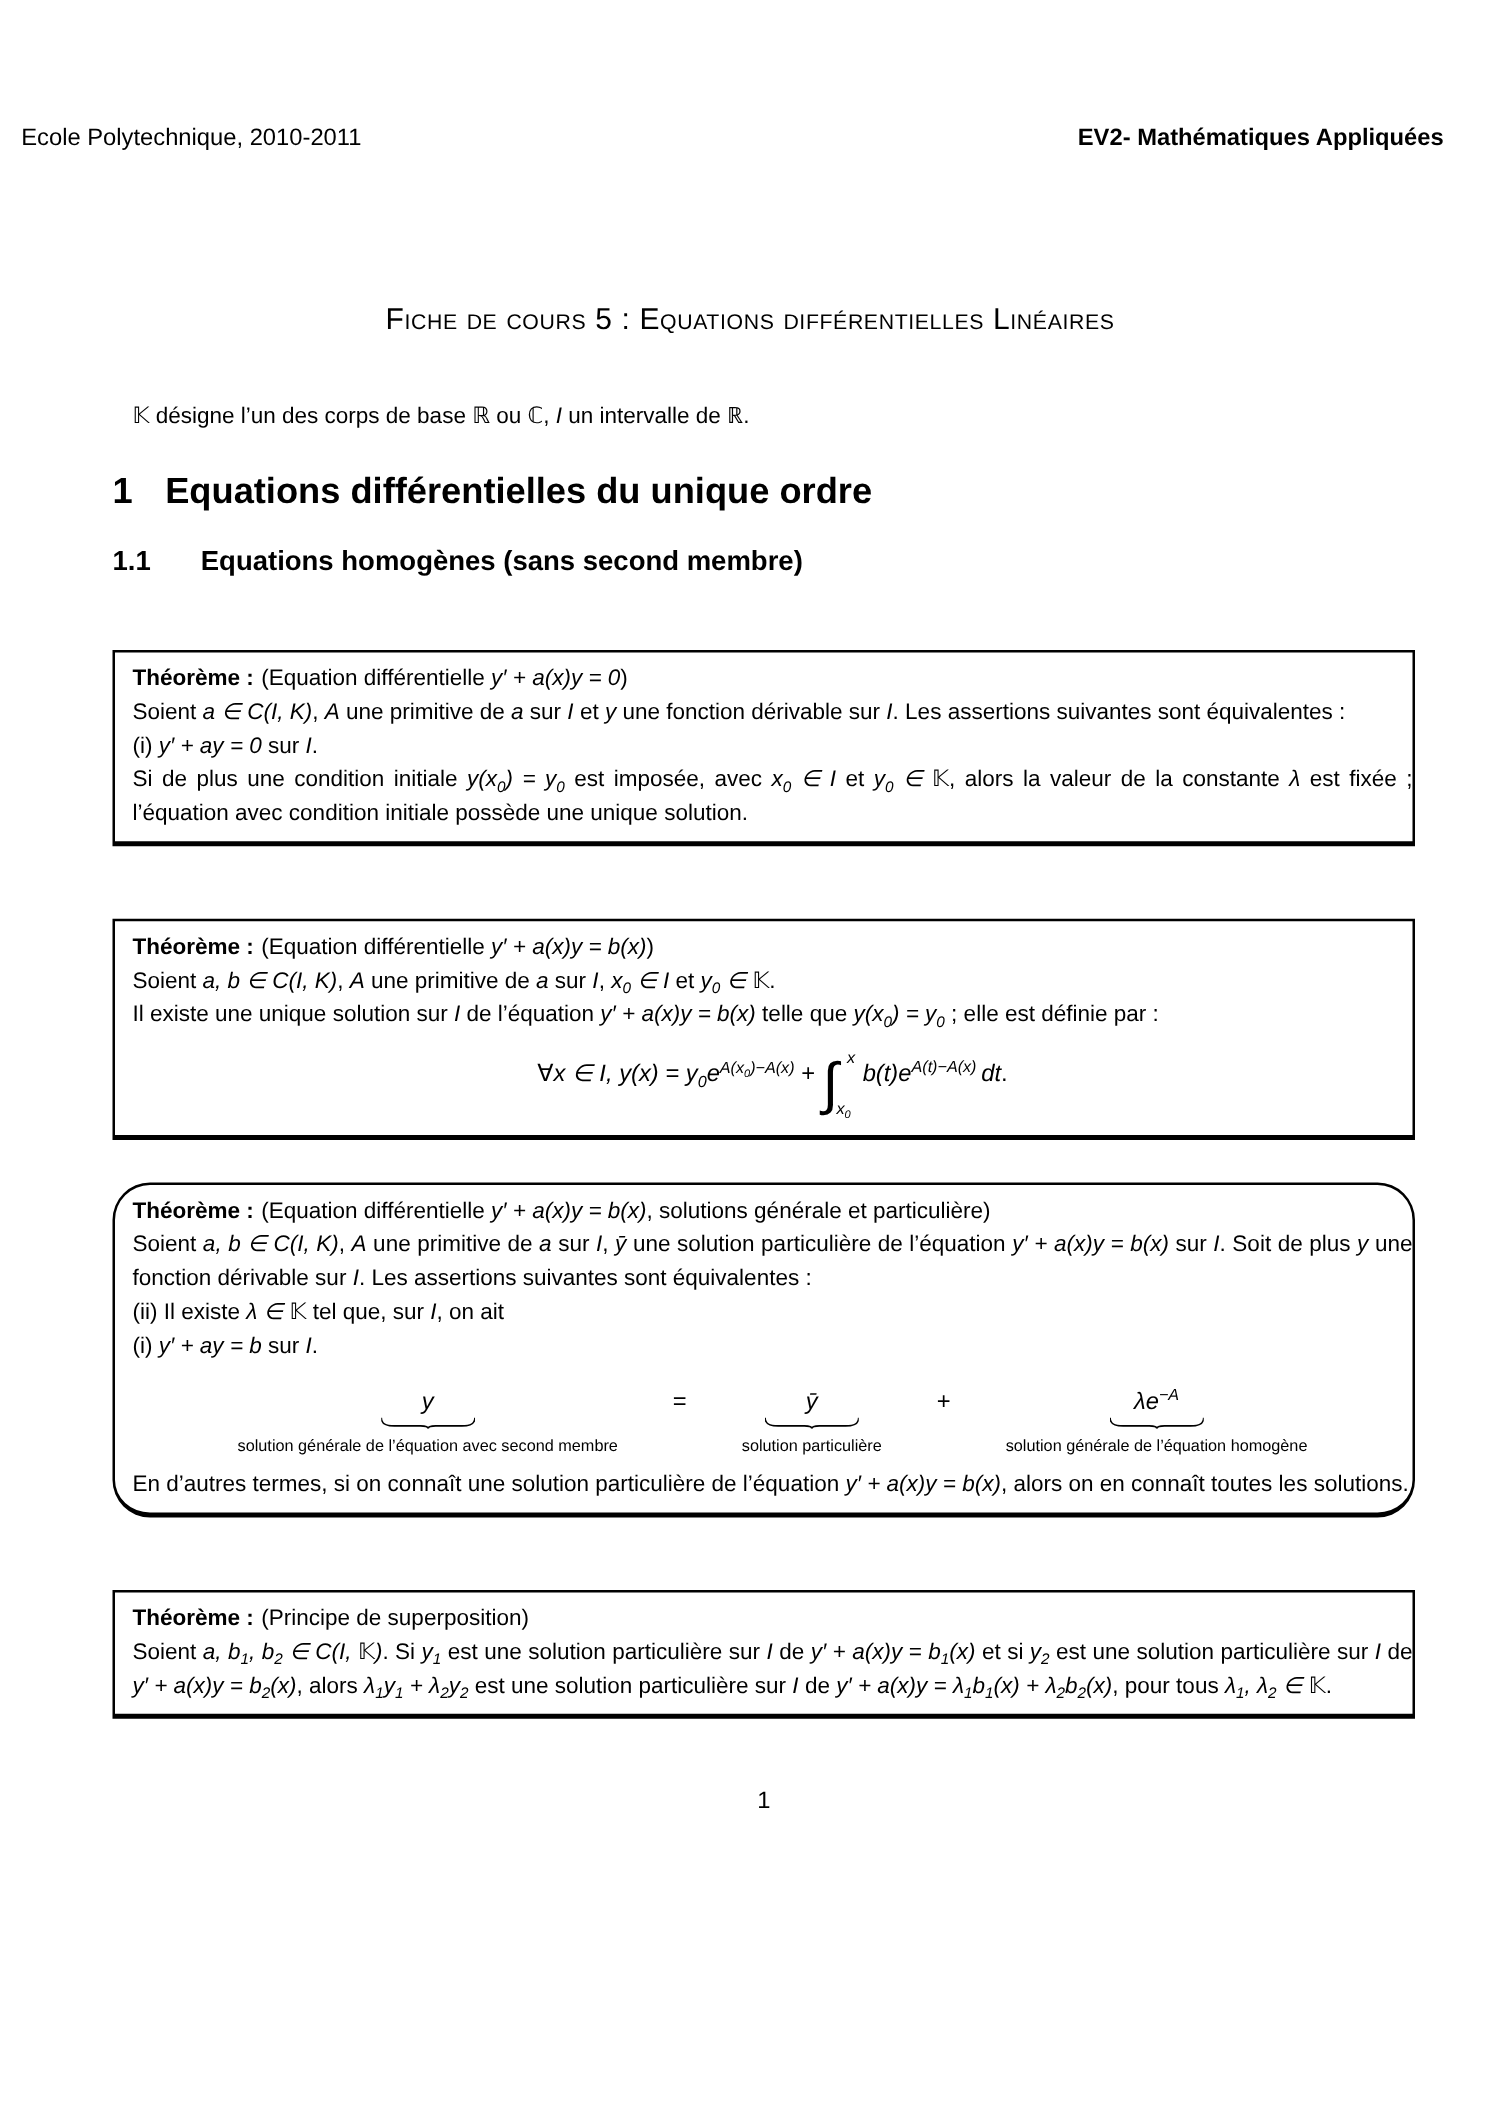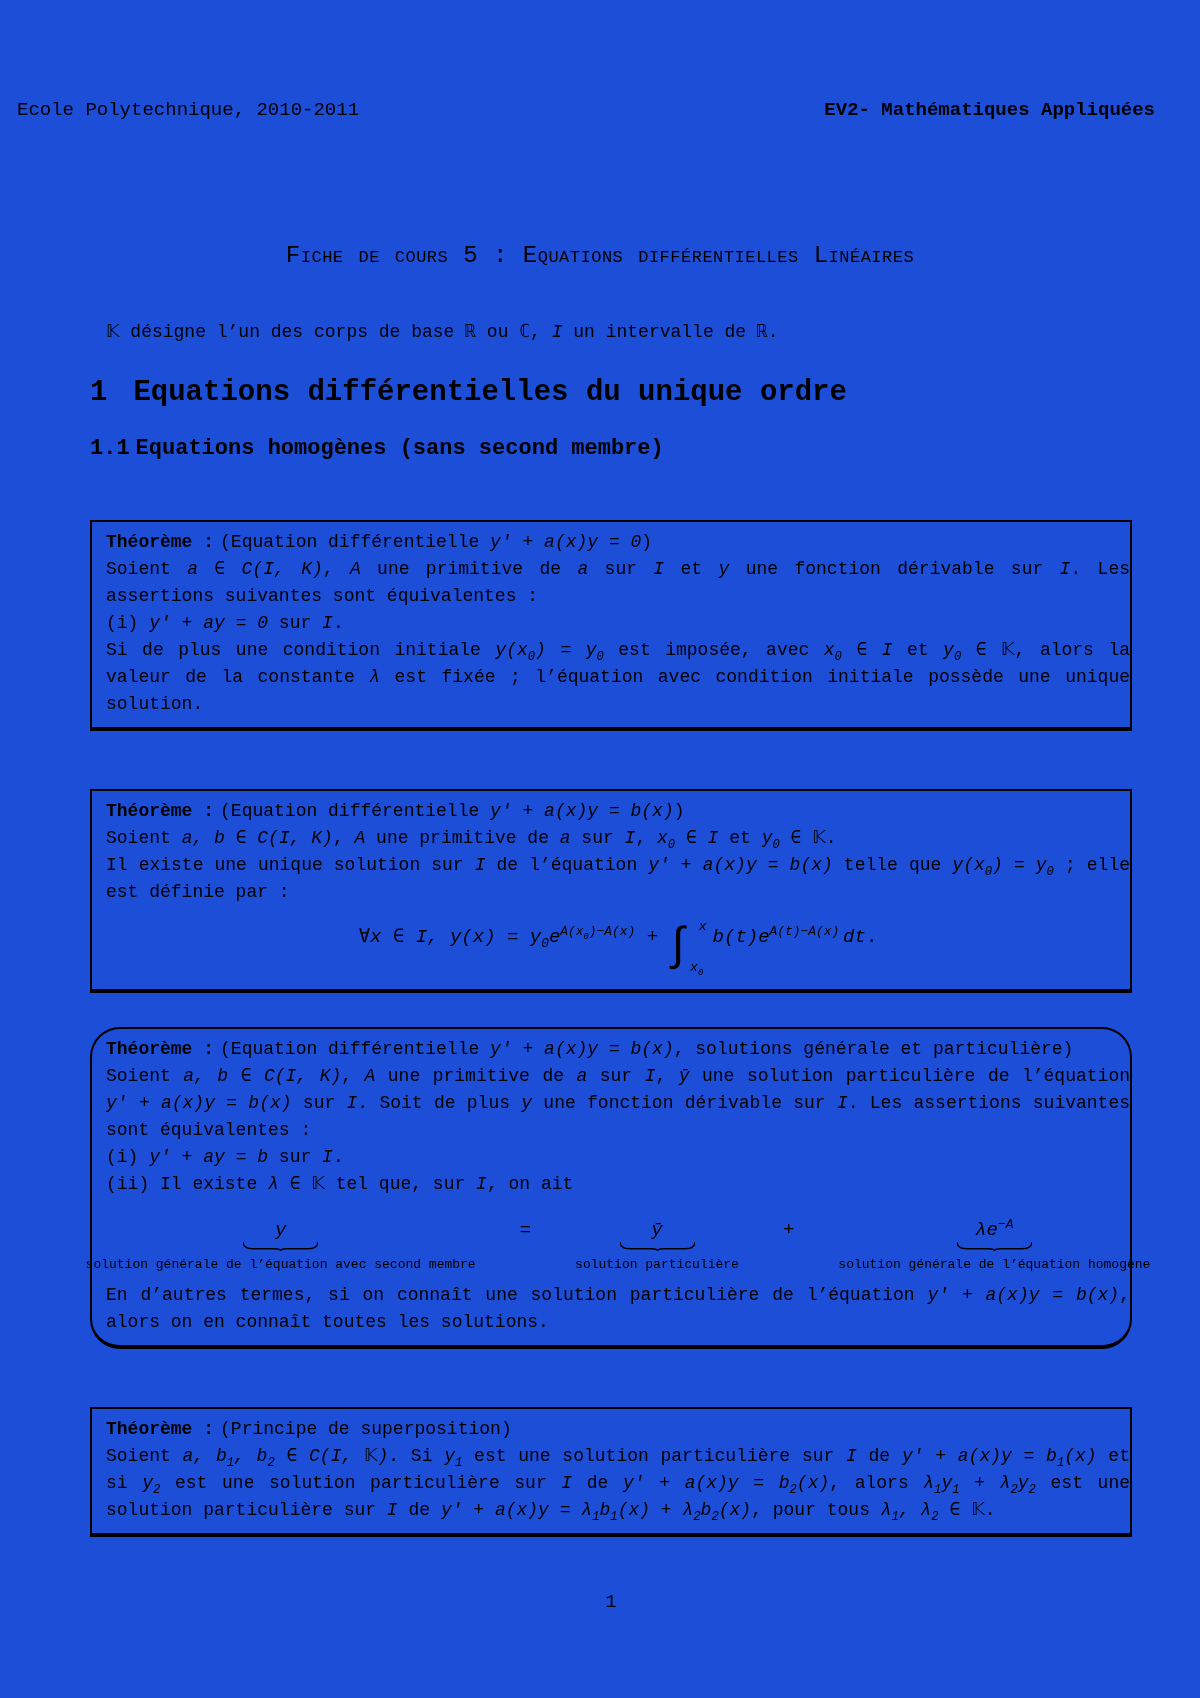--- a/index.html
+++ b/index.html
@@ -1,22 +1,22 @@
 <!DOCTYPE html>
 <html><head>
 <meta charset="utf-8">
 <style>
   html,body{margin:0;padding:0;background:#e8e8e8;}
   .page{
     position:relative;
     width:1200px;height:1698px;
     margin:0 auto;
-    background:#1d4ed8;
+    background:#ffffff;
     overflow:hidden;
-    font-family:Liberation Mono, monospace;
+    font-family:Liberation Sans, sans-serif;
     color:#000;
     font-size:18px;
     line-height:27px;
   }
   .content{margin:0 68px 0 90px;}
   i.m{font-style:italic;}
   sub,sup{font-size:68%;line-height:0;}
   sup{vertical-align:super;}
   sub{vertical-align:sub;}
 
@@ -45,21 +45,21 @@
     line-height:34px;
     font-weight:bold;
   }
   h1.sec .sec-num{margin-right:26px;}
   h2.subsec{
     margin:26px 0 0 0;
     font-size:22px;
     line-height:26px;
     font-weight:bold;
   }
-  h2.subsec .sec-num{margin-right:6px;}
+  h2.subsec .sec-num{margin-right:40px;}
   h2.subsec.second{margin-top:30px;}
 
   
   .theorem-box{
     margin-top:58px;
     border:2px solid #000;
     border-bottom-width:4px;
     padding:7px 0 9px 14px;
     text-align:justify;
   }
@@ -144,22 +144,22 @@
               <span class="int-up"><i class="m">x</i></span>
               <span class="int-lo"><i class="m">x<sub>0</sub></i></span>
             </span>
           </span><span><i class="m">b(t)e<sup>A(t)−A(x)</sup> dt</i>.</span>
       </div>
     </div>
 
     <div class="theorem-box tight">
       <p><span class="box-label">Théorème :</span><span>(Equation différentielle <i class="m">y′ + a(x)y = b(x)</i>, solutions générale et particulière)</span></p>
       <p>Soient <i class="m">a, b ∈ C(I, K)</i>, <i class="m">A</i> une primitive de <i class="m">a</i> sur <i class="m">I</i>, <i class="m">ȳ</i> une solution particulière de l’équation <i class="m">y′ + a(x)y = b(x)</i> sur <i class="m">I</i>. Soit de plus <i class="m">y</i> une fonction dérivable sur <i class="m">I</i>. Les assertions suivantes sont équivalentes :</p>
+      <p>(ii) Il existe <i class="m">λ ∈</i> 𝕂 tel que, sur <i class="m">I</i>, on ait</p>
       <p>(i) <i class="m">y′ + ay = b</i> sur <i class="m">I</i>.</p>
-      <p>(ii) Il existe <i class="m">λ ∈</i> 𝕂 tel que, sur <i class="m">I</i>, on ait</p>
 
       <div class="brace-row">
         <div class="brace-term">
           <span class="brace-top">
             <span class="brace-expr"><i class="m">y</i></span>
             <svg class="brace-svg" viewBox="0 0 100 12" preserveAspectRatio="none" xmlns="http://www.w3.org/2000/svg">
                 <path d="M0,0 C0,7 5,9 14,9 L42,9 C47,9 50,10 50,12 C50,10 53,9 58,9 L86,9 C95,9 100,7 100,0" fill="none" stroke="#000" stroke-width="1.4" vector-effect="non-scaling-stroke"></path>
               </svg>
           </span>
           <span class="brace-label">solution générale de l’équation avec second membre</span>

